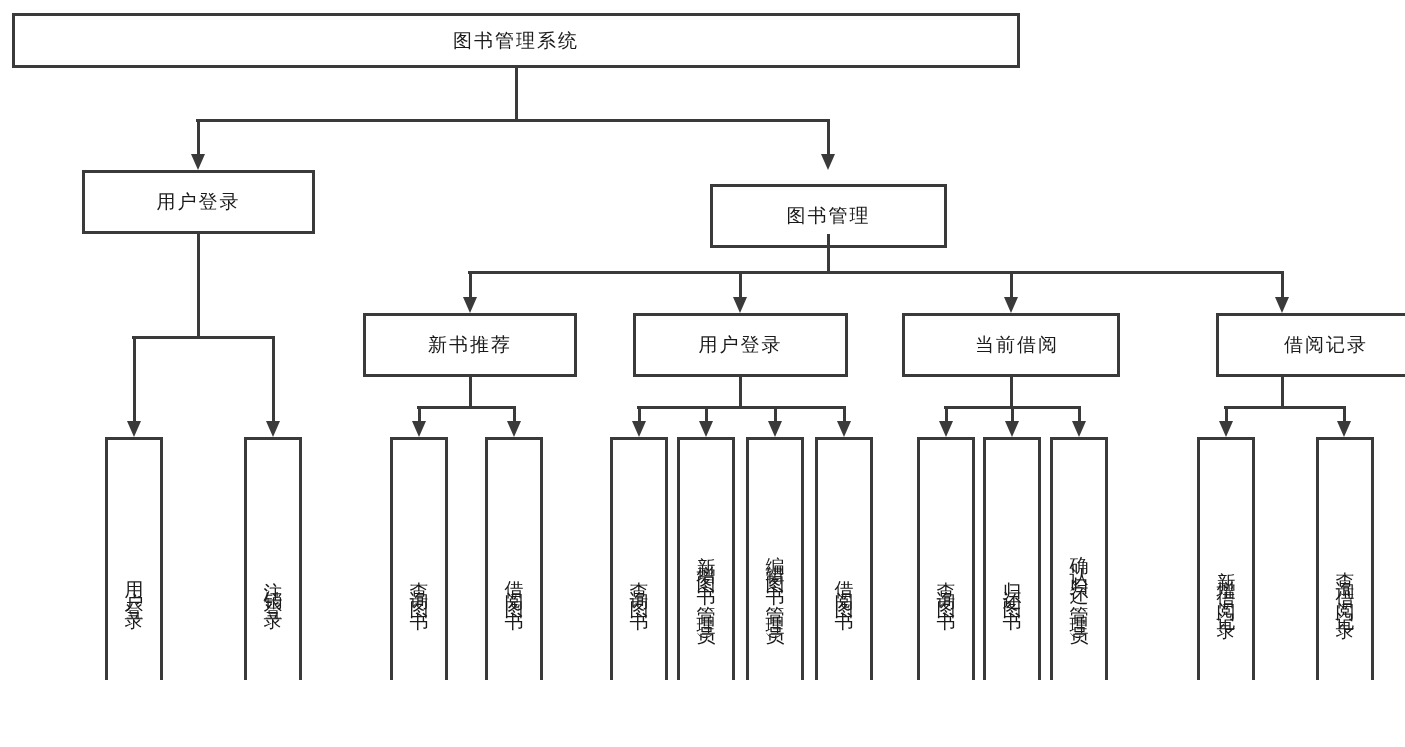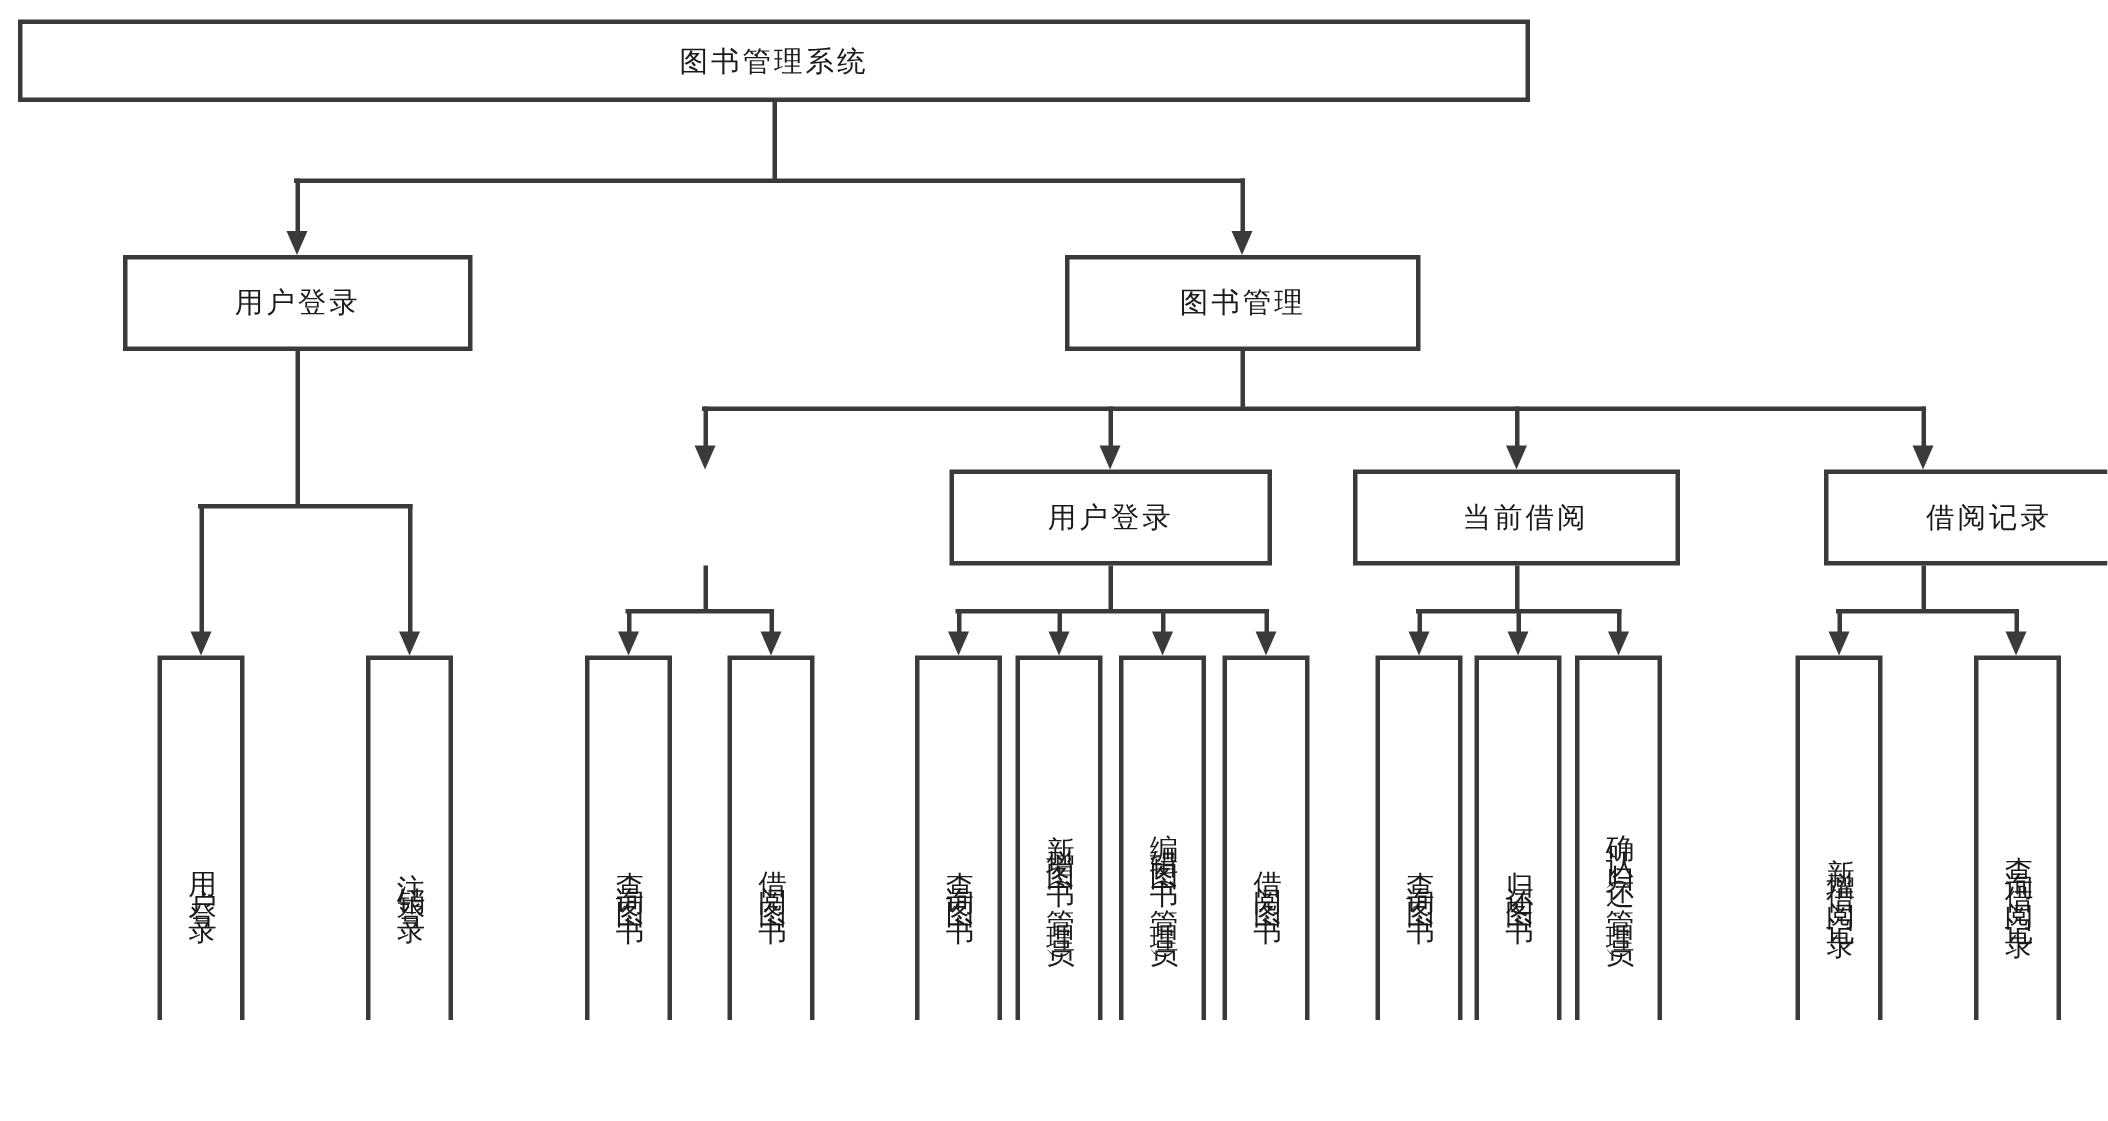--- a/index.html
+++ b/index.html
@@ -57,22 +57,23 @@
 </style>
 </head>
 <body>
 
 <div id="canvas">
 
   <div class="hnode" style="left:12px;top:13px;width:1008px;height:55px;">图书管理系统</div>
 
   <div class="hnode" style="left:82px;top:170px;width:233px;height:64px;">用户登录</div>
 
-  <div class="hnode" style="left:710px;top:170px;width:237px;height:64px;">图书管理</div>
+  <div class="hnode" style="left:710px;top:184px;width:237px;height:64px;">图书管理</div>
 
+  <div class="hnode" style="left:363px;top:313px;width:214px;height:64px;">新书推荐</div>
 
   <div class="hnode" style="left:633px;top:313px;width:215px;height:64px;">用户登录</div>
 
   <div class="hnode" style="left:902px;top:313px;width:218px;height:64px;padding-left:12px;">当前借阅</div>
 
   <div class="hnode" style="left:1172px;top:313px;width:220px;height:64px;margin-left:44px;">借阅记录</div>
 
   <div class="vnode leaf" style="left:105px;">
     <span>用户登录</span>
   </div>

